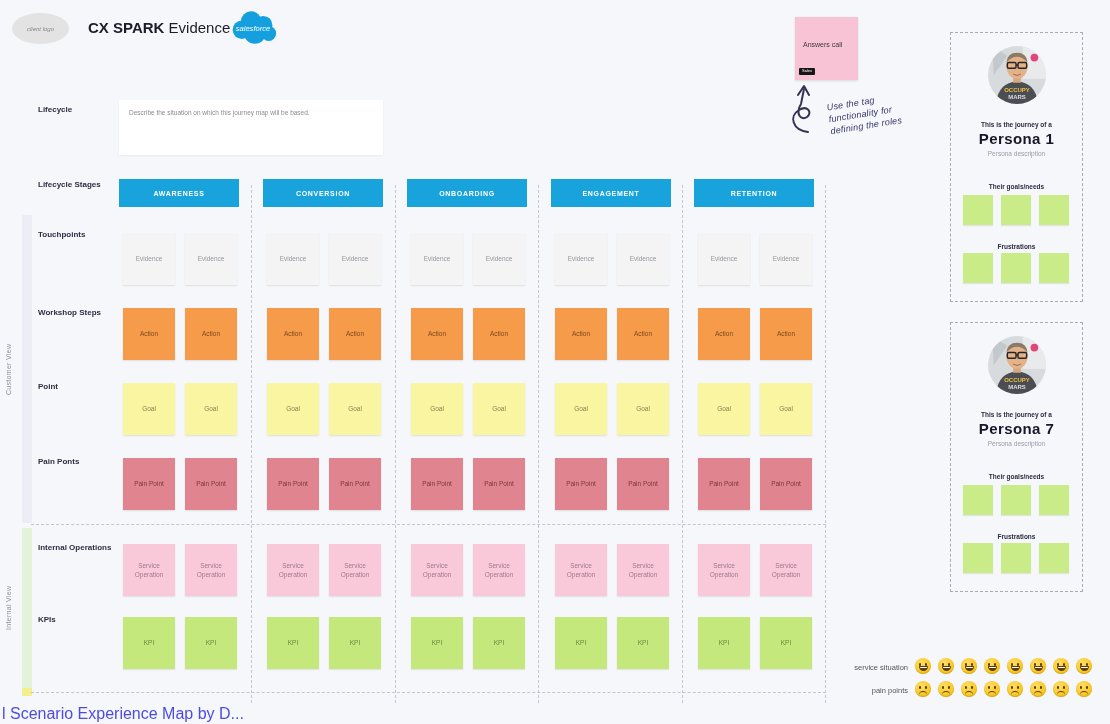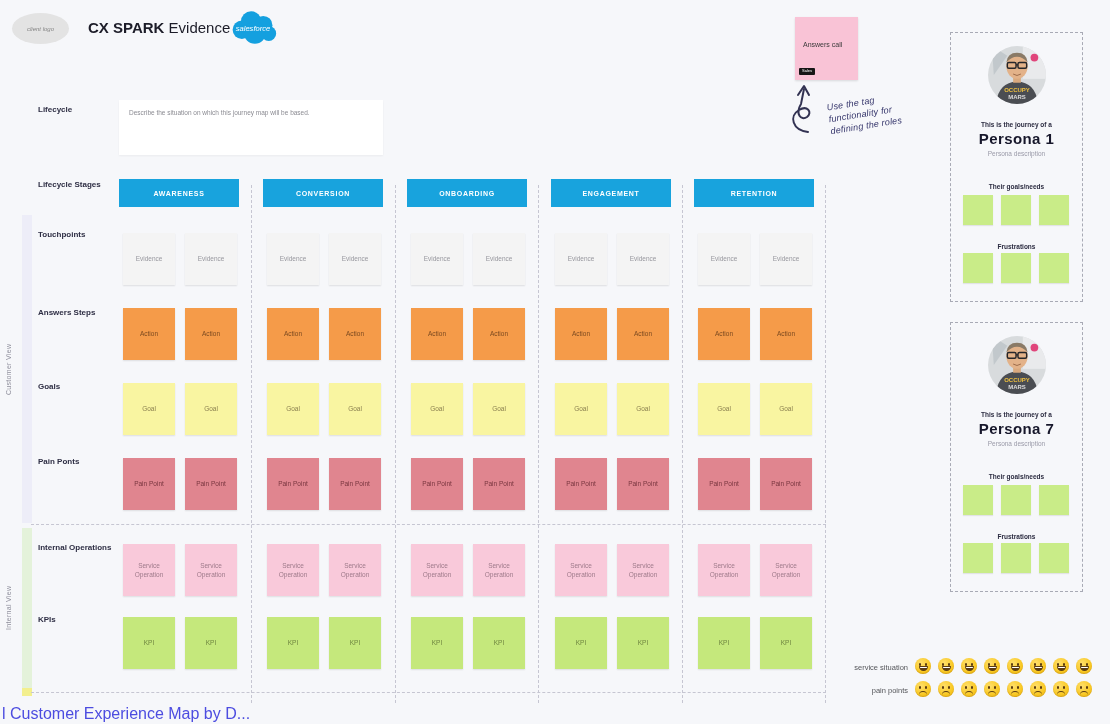--- a/index.html
+++ b/index.html
@@ -125,22 +125,22 @@
   <div class="hand-note">Use the tag
 functionality for
 defining the roles</div>
 
   <div class="row-label" style="top:105px">Lifecycle</div>
   <div class="scenario-box">
     <span>Describe the situation on which this journey map will be based.</span>
   </div>
   <div class="row-label" style="top:180px">Lifecycle Stages</div>
   <div class="row-label" style="top:230px">Touchpoints</div>
-  <div class="row-label" style="top:308px">Answers Steps</div>
-  <div class="row-label" style="top:382px">Goals</div>
+  <div class="row-label" style="top:308px">Workshop Steps</div>
+  <div class="row-label" style="top:382px">Point</div>
   <div class="row-label" style="top:457px">Pain Ponts</div>
   <div class="row-label" style="top:543px">Internal Operations</div>
   <div class="row-label" style="top:615px">KPIs</div>
 
   <div class="view-bar bar-customer"></div>
   <div class="view-bar bar-internal"></div>
   <div class="yellow-marker"></div>
   <div class="view-label vl-customer">Customer View</div>
   <div class="view-label vl-internal">Internal View</div>
 
@@ -309,21 +309,21 @@
         <span class="eye r"></span>
         <span class="mouth"></span>
       </span>
       <span class="emoji sad">
         <span class="eye l"></span>
         <span class="eye r"></span>
         <span class="mouth"></span>
       </span>
     </div>
 
-  <a class="footer-link" href="#">l Customer Experience Map by D...</a>
+  <a class="footer-link" href="#">l Scenario Experience Map by D...</a>
 <div class="persona-card" style="top: 32px;">
       <div class="avatar">
         <svg width="58" height="58" viewBox="0 0 60 60">
           <rect width="60" height="60" fill="#d8dbdd"></rect>
           <rect x="36" y="0" width="24" height="34" fill="#e9eaec"></rect>
           <path d="M4 0 L20 10 L6 30 Z" fill="#c2c8cc"></path>
           <circle cx="48" cy="12" r="4" fill="#e0457b"></circle>
           <path d="M8 60 Q11 37 30 37 Q49 37 52 60 Z" fill="#4a4d52"></path>
           <rect x="26" y="28" width="8" height="10" fill="#d9a97e"></rect>
           <ellipse cx="30" cy="21" rx="11" ry="13" fill="#e3b289"></ellipse>

